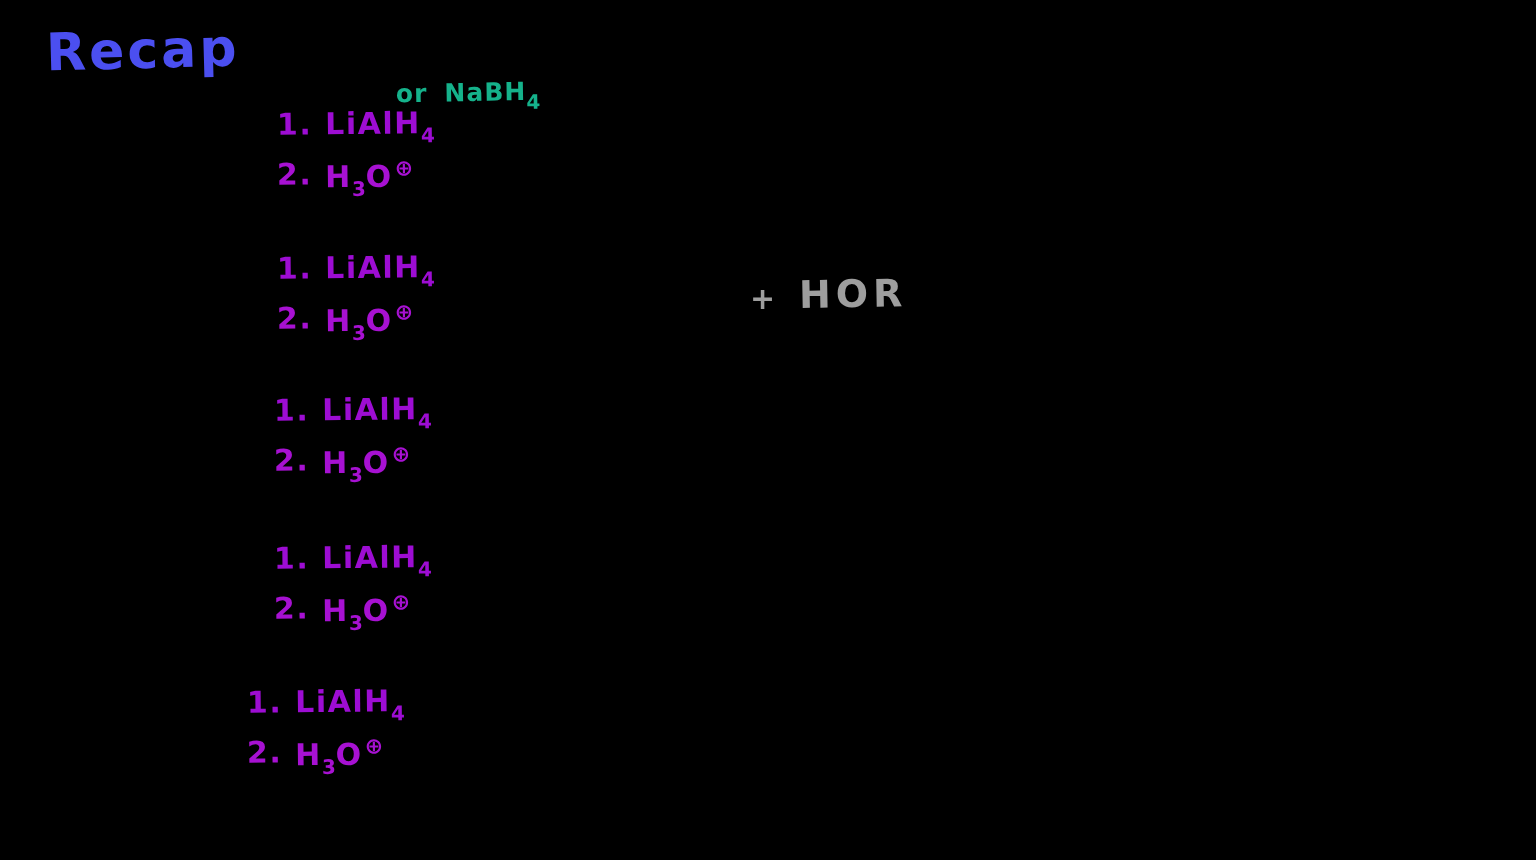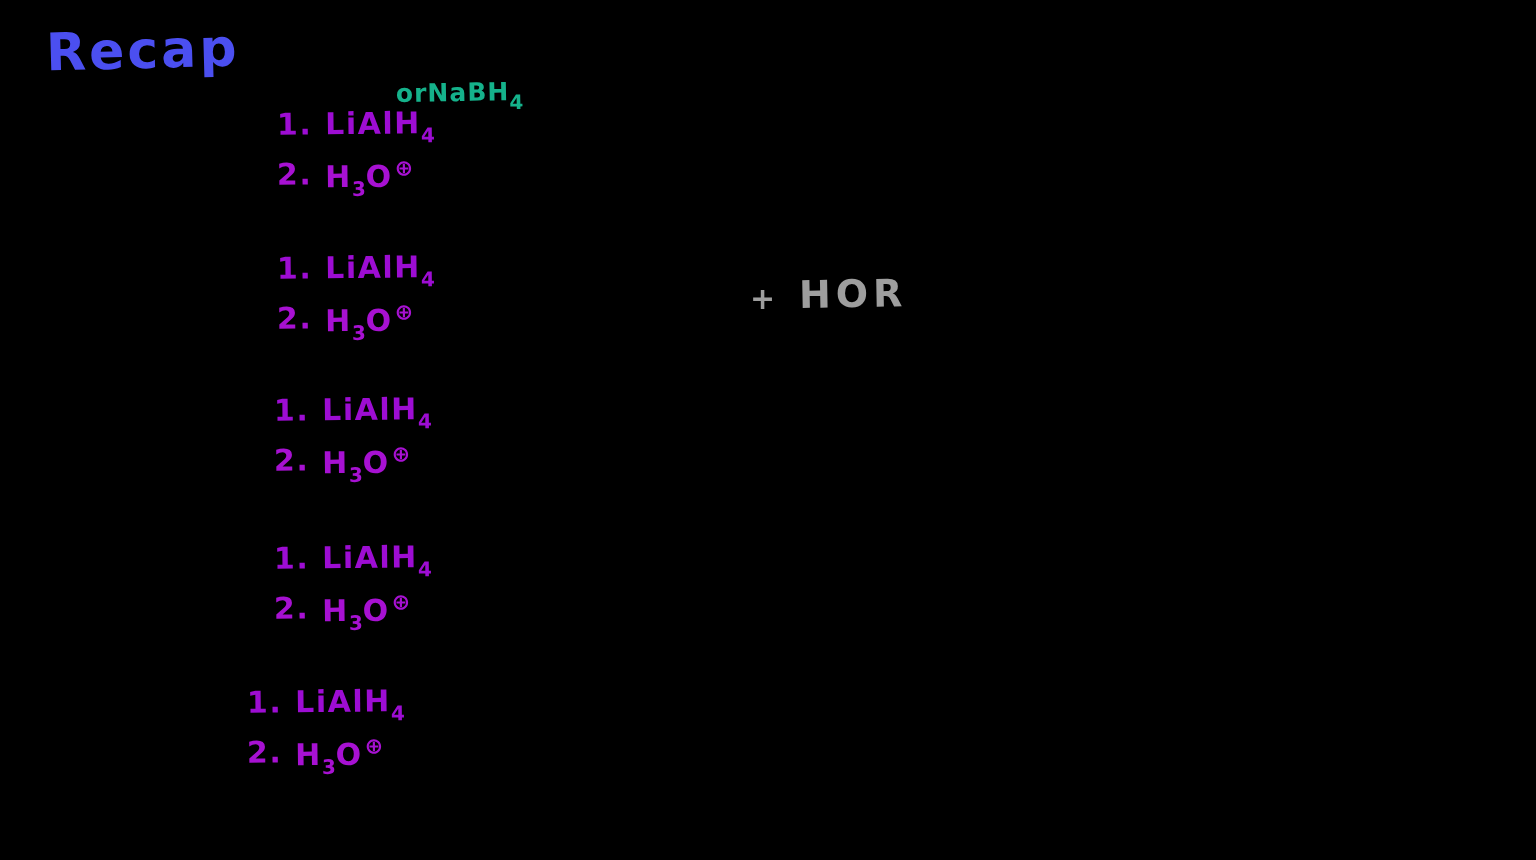--- a/index.html
+++ b/index.html
@@ -32,21 +32,21 @@
   .alt-reagent {
     position: absolute;
     left: 396px;
     top: 78px;
     font-size: 25px;
     font-weight: bold;
     letter-spacing: 1px;
     color: var(--teal, #15b28b);
     transform: rotate(-1deg);
   }
-  .alt-reagent .prefix { margin-right: 0; }
+  .alt-reagent .prefix { margin-right: 17px; }
 
   
   .reagent-group {
     position: absolute;
     font-weight: bold;
   }
   .step {
     display: flex;
     align-items: flex-start;
     font-size: 30px;

